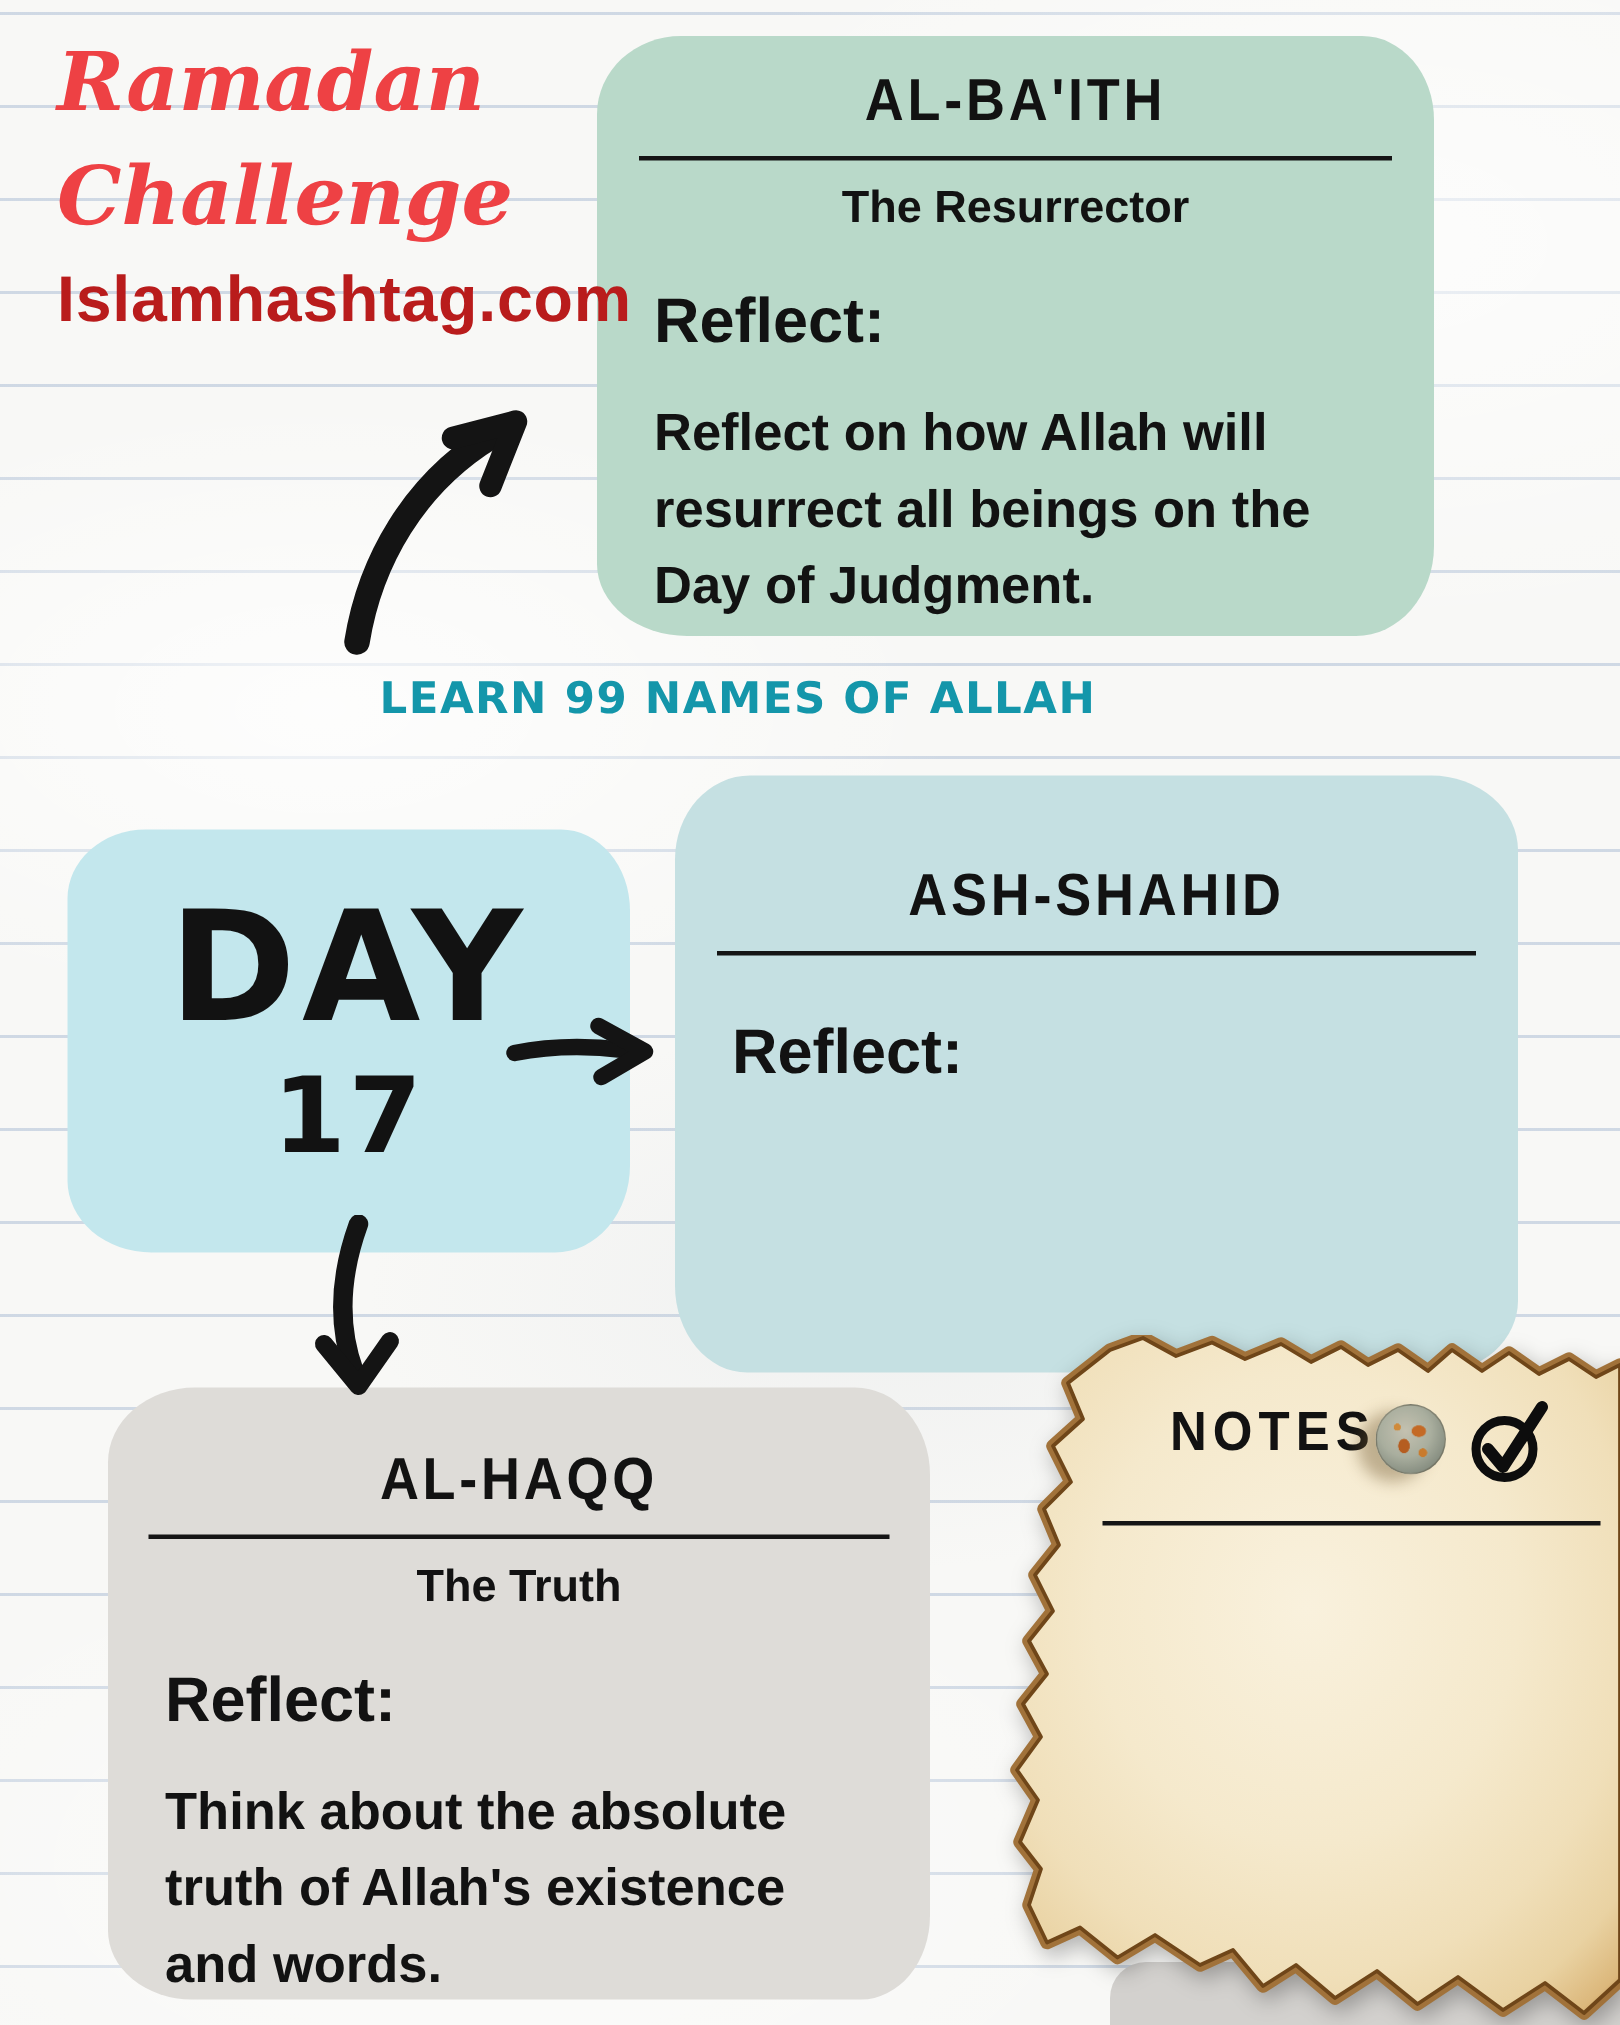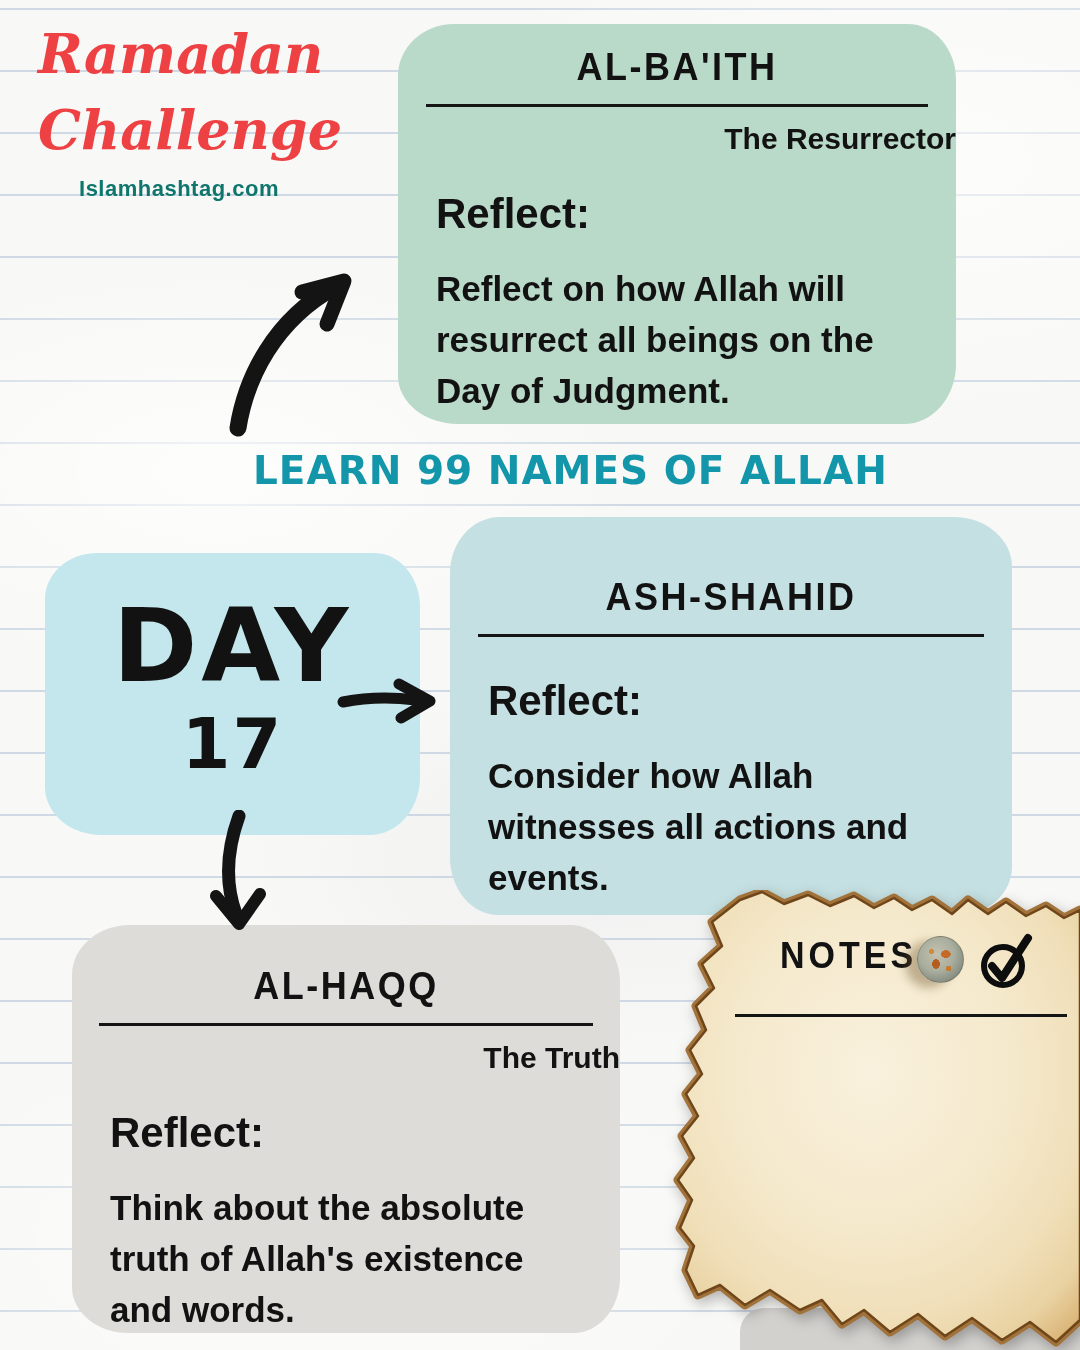--- a/index.html
+++ b/index.html
@@ -21,44 +21,44 @@
       radial-gradient(500px 260px at 55% 64%, rgba(200,205,212,.18), rgba(255,255,255,0) 70%),
       radial-gradient(640px 320px at 30% 92%, rgba(255,255,255,.6), rgba(255,255,255,0) 70%);
   }
 
   
   .brand{position:absolute;left:38px;top:16px;width:282px;text-align:center;z-index:2;}
   .brand-line{
     font-family:"DejaVu Serif",serif;font-style:italic;font-weight:700;
     font-size:54px;line-height:76px;color:#ee4144;margin:0;white-space:nowrap;
   }
-  .brand-site{font-size:22px;font-weight:700;color:#0f766e;margin:8px 0 0;letter-spacing:.5px;}
+  .brand-site{font-size:43px;font-weight:700;color:#b91c1c;margin:8px 0 0;letter-spacing:.5px;}
 
   
   .card{position:absolute;z-index:1;box-sizing:border-box;}
   .card-title{
     margin:0;text-align:center;font-size:36px;font-weight:700;letter-spacing:2.5px;
     transform:scaleY(1.1);
   }
   .card-rule{height:3px;background:#151515;width:90%;margin:16px auto 0;}
-  .card-meaning{margin:15px 0 0;text-align:right;font-size:30px;font-weight:700;}
+  .card-meaning{margin:15px 0 0;text-align:center;font-size:30px;font-weight:700;}
   .card-reflect{margin:34px 0 0 38px;font-size:42px;font-weight:800;}
   .card-text{margin:26px 28px 0 38px;font-size:35px;font-weight:700;line-height:1.45;}
 
   .card-1{left:398px;top:24px;width:558px;height:400px;background:#b9d9c9;
     border-radius:56px 48px 52px 60px/52px 56px 60px 48px;padding-top:22px;}
   .card-2{left:450px;top:517px;width:562px;height:398px;background:#c5e0e2;
     border-radius:50px 58px 54px 48px/56px 50px 48px 58px;padding-top:59px;}
   .card-2 .card-reflect{margin-top:40px;}
   .card-3{left:72px;top:925px;width:548px;height:408px;background:#dedcd8;
     border-radius:58px 50px 46px 56px/50px 58px 56px 46px;padding-top:40px;}
 
   
   .learn{position:absolute;left:253px;top:448px;z-index:2;margin:0;
-    font-family:"DejaVu Sans",sans-serif;font-size:39px;font-weight:800;
+    font-family:"DejaVu Sans",sans-serif;font-size:29px;font-weight:800;
     color:#1496aa;letter-spacing:1px;white-space:nowrap;}
 
   
   .day{position:absolute;left:45px;top:553px;width:375px;height:282px;z-index:1;
     background:#c3e7ed;border-radius:52px 46px 50px 56px/46px 54px 58px 48px;text-align:center;}
   .day-label{margin:42px 0 0;font-family:"DejaVu Sans",sans-serif;font-size:102px;
     font-weight:800;line-height:1;letter-spacing:4px;}
   .day-number{margin:12px 0 0;font-family:"DejaVu Sans",sans-serif;font-size:70px;
     font-weight:800;line-height:1;letter-spacing:2px;}
 
@@ -127,21 +127,20 @@
 
   <svg class="arrow" style="left:205px;top:810px;" width="78" height="132" viewBox="0 0 78 132">
     <path d="M34 6 C 21 42, 20 74, 31 104" stroke-width="13"></path>
     <path d="M11 86 L34 114 L55 84" stroke-width="12"></path>
   </svg>
 
   <section class="card card-2">
     <h2 class="card-title">ASH-SHAHID</h2>
     <div class="card-rule"></div>
     <p class="card-reflect">Reflect:</p>
-    <p class="card-text">Consider how Allah witnesses all actions and events.</p>
   </section>
 
   <section class="card card-3">
     <h2 class="card-title">AL-HAQQ</h2>
     <div class="card-rule"></div>
     <p class="card-meaning">The Truth</p>
     <p class="card-reflect">Reflect:</p>
     <p class="card-text">Think about the absolute truth of Allah's existence and words.</p>
   </section>
 

